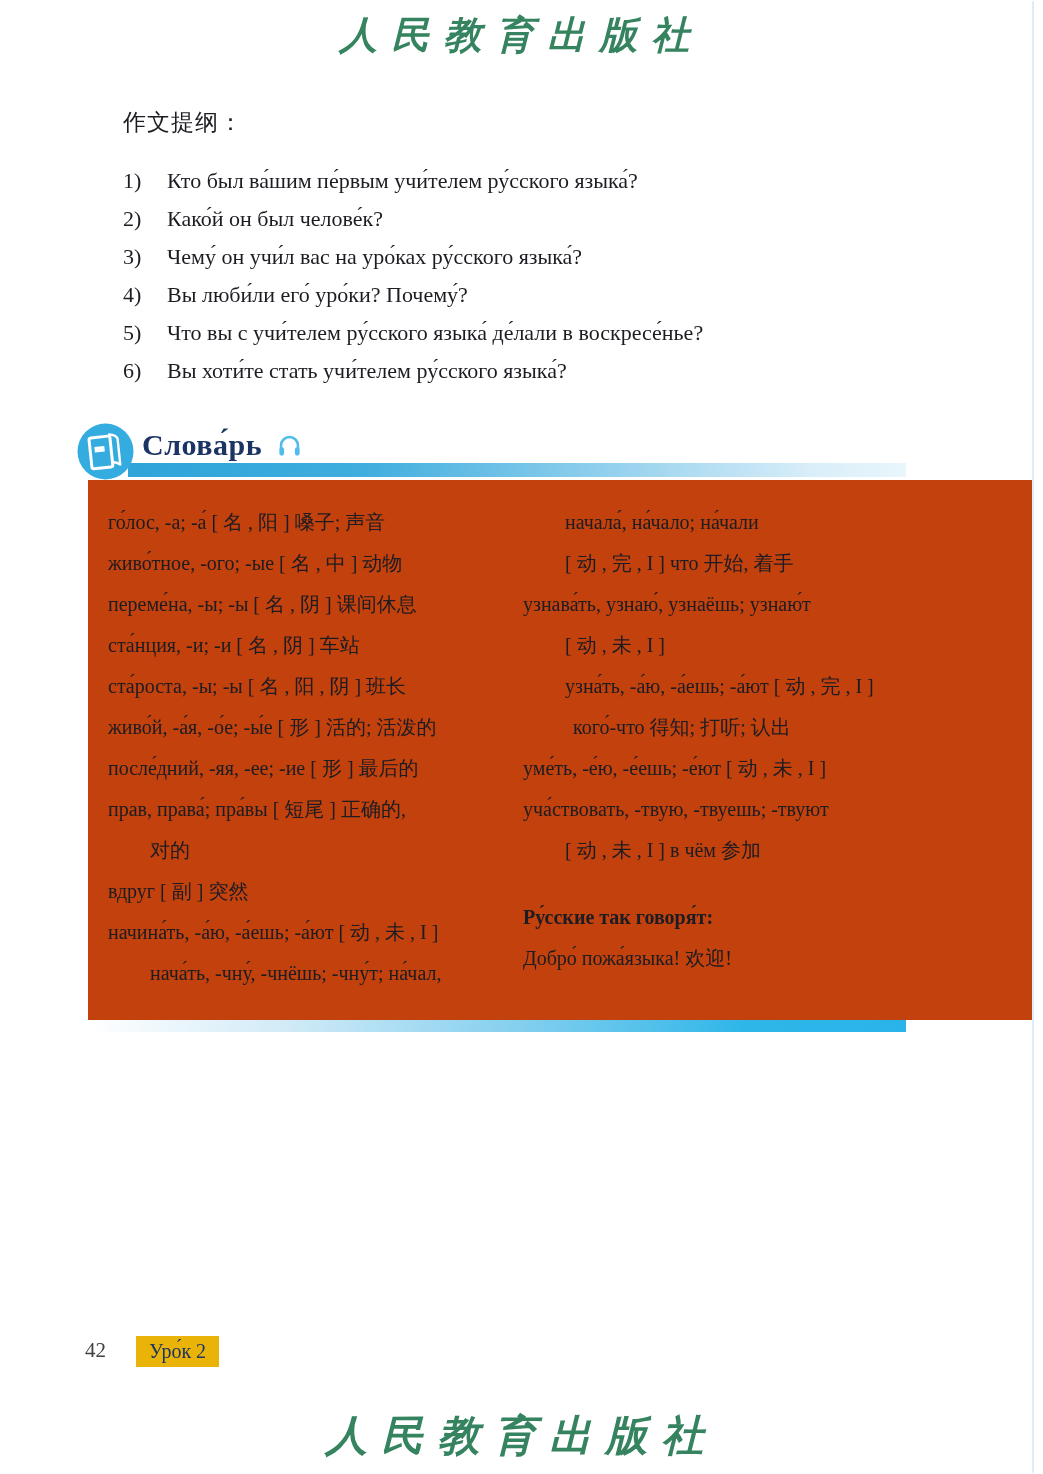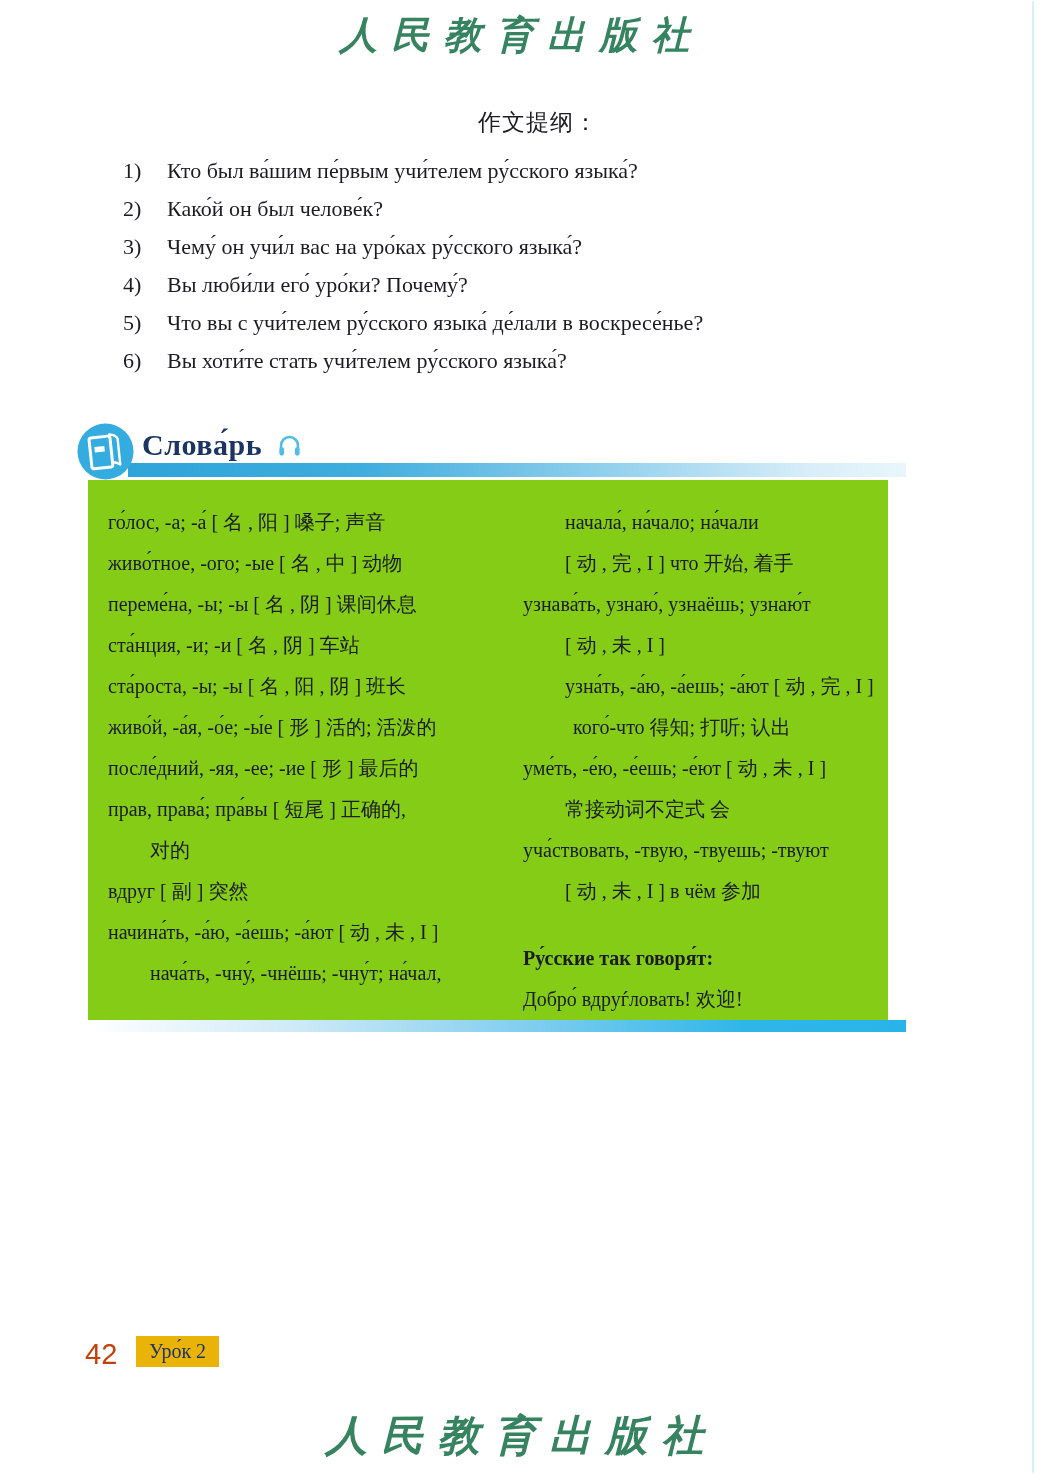--- a/index.html
+++ b/index.html
@@ -22,57 +22,57 @@
     color:#35835f;
     font-family:"DejaVu Serif","Liberation Serif",serif;
     font-style:italic; font-weight:bold;
     letter-spacing:14px;
     white-space:nowrap;
   }
   .logo-top { top:10px; font-size:38px; }
   .logo-bottom { top:1408px; font-size:42px; }
   
   .outline { position:absolute; left:123px; top:108px; width:830px; }
-  .outline-heading { font-size:23px; line-height:30px; margin-bottom:14px; letter-spacing:1px;text-align:center; }
+  .outline-heading { font-size:23px; line-height:30px; margin-bottom:24px; letter-spacing:1px; }
   .outline-list { margin-top:6px; }
   .outline-item { display:flex; font-size:22px; line-height:38px; white-space:nowrap; }
   .o-num { width:44px; flex:0 0 44px; }
   
   .vocab-bar-top {
     position:absolute; left:128px; top:463px; width:778px; height:14px;
     background:linear-gradient(90deg,#2ea4d9 0%,#3fadde 30%,#9bd4ef 65%,#d9eef9 88%,#e9f6fc 100%);
   }
   .vocab-icon { position:absolute; left:77px; top:423px; width:57px; height:57px; }
   .vocab-title-wrap { position:absolute; left:142px; top:428px; height:34px; display:flex; }
   .vocab-title {
     font-size:30px; font-weight:bold; color:#1b3464; letter-spacing:0.5px;
   }
   .audio-icon { margin-left:14px; margin-top:4px; }
   
   .vocab-box {
-    position:absolute; left:88px; top:480px; width:800px; height:540px;
-    background:#84cc16;
+    position:absolute; left:88px; top:480px; width:944px; height:540px;
+    background:#c2410c;
   }
   .vocab-bar-bottom {
     position:absolute; left:88px; top:1020px; width:818px; height:12px;
     background:linear-gradient(90deg,#ffffff 0%,#cfeaf7 25%,#7dcdee 55%,#2fb6e9 80%,#29b4e9 100%);
   }
   .vocab-col { position:absolute; top:22px; }
   .vocab-col-left { left:20px; width:410px; }
   .vocab-col-right { left:435px; width:375px; }
   .vocab-line { font-size:20px; line-height:41px; white-space:nowrap; }
   .vocab-line.ind1 { padding-left:42px; }
   .vocab-line.ind2 { padding-left:50px; }
   .vocab-line.blank { height:26px; line-height:26px; }
   .vocab-line.bold { font-weight:bold; }
   
   .page-number {
     position:absolute; left:85px; top:1338px;
-    font-family:Liberation Sans, sans-serif;
-    font-size:29px; color:#c2410c;
+    font-family:Liberation Serif, serif;
+    font-size:21px; color:#404040;
   }
   .lesson-badge {
     position:absolute; left:136px; top:1336px;
     background:#eab308; color:#1b3464;
     font-size:20px; line-height:28px; padding:1px 13px 2px 13px;
   }
 </style>
 </head>
 <body>
 
@@ -152,26 +152,25 @@
         <div class="vocab-line ind1">нача́ть, -чну́, -чнёшь; -чну́т; на́чал,</div>
       </div>
     <div class="vocab-col vocab-col-right">
         <div class="vocab-line ind1">начала́, на́чало; на́чали</div>
         <div class="vocab-line ind1">[ 动 , 完 , I ] что 开始, 着手</div>
         <div class="vocab-line">узнава́ть, узнаю́, узнаёшь; узнаю́т</div>
         <div class="vocab-line ind1">[ 动 , 未 , I ]</div>
         <div class="vocab-line ind1">узна́ть, -а́ю, -а́ешь; -а́ют [ 动 , 完 , I ]</div>
         <div class="vocab-line ind2">кого́-что  得知; 打听; 认出</div>
         <div class="vocab-line">уме́ть, -е́ю, -е́ешь; -е́ют [ 动 , 未 , I ]</div>
-        <div class="vocab-line ind1">常接动词不定式  会</div>
         <div class="vocab-line">уча́ствовать, -твую, -твуешь; -твуют</div>
         <div class="vocab-line ind1">[ 动 , 未 , I ] в чём  参加</div>
         <div class="vocab-line blank"></div>
         <div class="vocab-line bold">Ру́сские так говоря́т:</div>
-        <div class="vocab-line">Добро́ вдруѓловать! 欢迎!</div>
+        <div class="vocab-line">Добро́ пожа́языка! 欢迎!</div>
       </div>
   </div>
 
   <div class="vocab-bar-bottom"></div>
 
   <div class="page-number">42</div>
   <div class="lesson-badge">Уро́к 2</div>
 
   <div class="logo logo-bottom">人民教育出版社</div>
 

